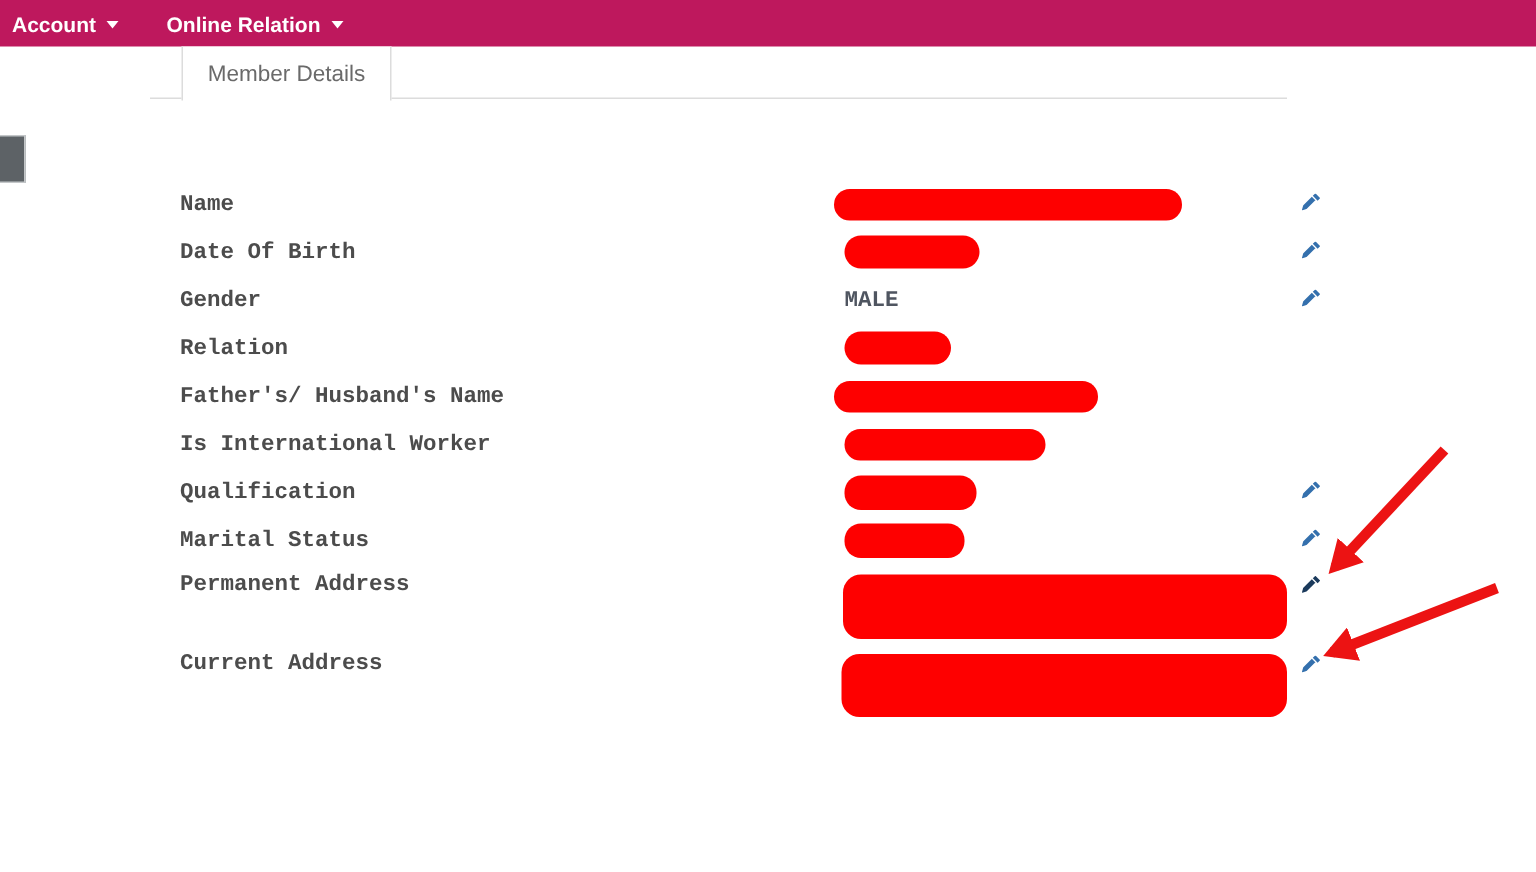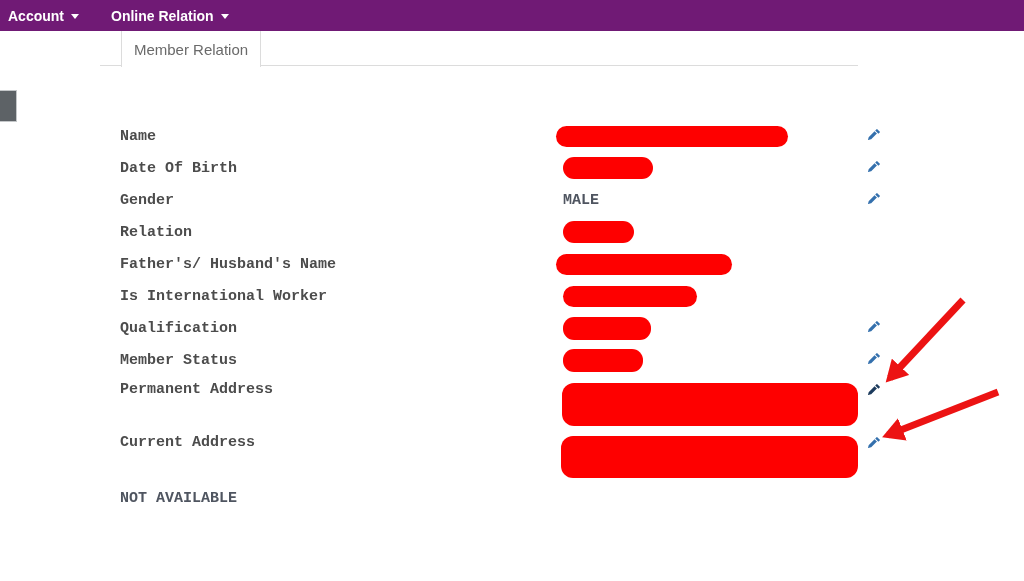--- a/index.html
+++ b/index.html
@@ -8,21 +8,21 @@
     position: relative;
     background: #ffffff;
     font-family: "Liberation Sans", sans-serif;
     overflow: hidden;
   }
 
   
   .navbar {
     position: absolute; left: 0; top: 0;
     width: 1024px; height: 31px;
-    background: #701a75;
+    background: #be185d;
     display: flex; align-items: center;
   }
   .nav-item {
     display: flex; align-items: center; gap: 7px;
     color: #ffffff; font-size: 14px; font-weight: 700;
     height: 31px; cursor: pointer;
   }
   .nav-item.first  { margin-left: 8px; }
   .nav-item.second { margin-left: 32px; }
   .caret {
@@ -100,21 +100,21 @@
     <span class="caret"></span>
   </div>
   <div class="nav-item second">
     <span>Online Relation</span>
     <span class="caret"></span>
   </div>
 </div>
 
 <div class="tabbar">
   <div class="tab-active">
-    <span>Member Relation</span>
+    <span>Member Details</span>
   </div>
 </div>
 
 <div class="side-handle"></div>
 
 <div class="content">
 
   <div class="row">
     <span class="label">Name</span>
     <span class="value-col">
@@ -189,21 +189,21 @@
     <span class="icon-col">
         <span class="edit-btn">
           <svg class="pencil" viewBox="0 0 16 16" fill="currentColor">
             <use href="#pencil-shape"></use>
           </svg>
         </span>
       </span>
   </div>
 
   <div class="row">
-    <span class="label">Member Status</span>
+    <span class="label">Marital Status</span>
     <span class="value-col">
         <span class="pill" style="width: 80px; height: 23px;"></span>
       </span>
     <span class="icon-col">
         <span class="edit-btn">
           <svg class="pencil" viewBox="0 0 16 16" fill="currentColor">
             <use href="#pencil-shape"></use>
           </svg>
         </span>
       </span>
@@ -231,23 +231,20 @@
     <span class="icon-col">
         <span class="edit-btn">
           <svg class="pencil" viewBox="0 0 16 16" fill="currentColor">
             <use href="#pencil-shape"></use>
           </svg>
         </span>
       </span>
   </div>
 
   <div class="row">
-    <span class="value-col">
-        <span class="value-text">NOT AVAILABLE</span>
-      </span>
     <span class="icon-col"></span>
   </div>
 
 </div>
 
 <svg class="arrows" viewBox="0 0 1024 581">
   <defs>
     <marker id="ah" markerWidth="4" markerHeight="3.4" refX="2.2" refY="1.7" orient="auto">
       <path d="M0,0 V3.4 L3.1,1.7 Z" fill="#EC1313"></path>
     </marker>

